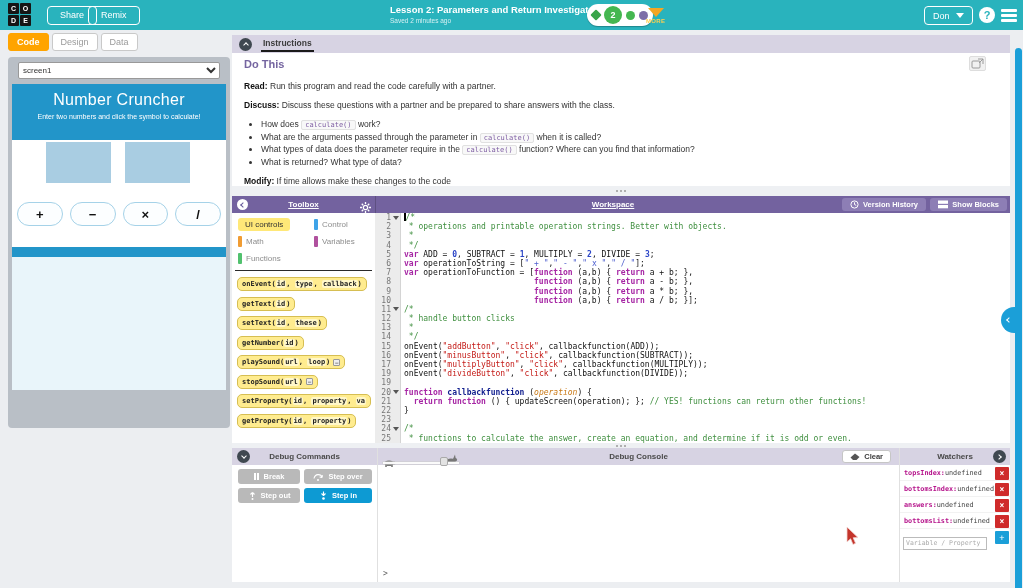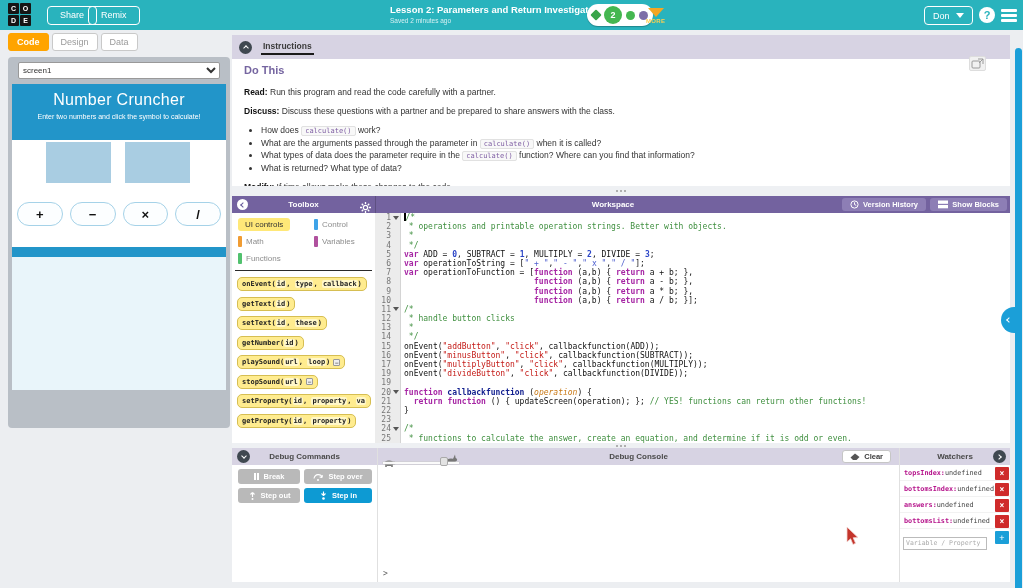--- a/index.html
+++ b/index.html
@@ -46,40 +46,40 @@
   .op-row{position:absolute;left:5px;top:62px;width:204px;display:flex;gap:7px;}
   .op-btn{flex:1;height:24px;border:1px solid #a5d2e8;border-radius:13px;background:#fcfeff;font-size:13px;font-weight:bold;display:flex;align-items:center;justify-content:center;color:#111;}
   .blue-bar{position:absolute;left:4px;top:190px;width:214px;height:10px;background:var(--c-appblue);}
   .app-lower{position:absolute;left:4px;top:200px;width:214px;height:133px;background:var(--c-applower);}
   .run-bar{position:absolute;left:0;bottom:0;width:100%;height:38px;background:var(--c-footergray);border-radius:0 0 10px 10px;display:flex;align-items:center;justify-content:center;}
   .run-btn{width:58px;height:26px;background:var(--c-orange);border-radius:4px;color:#fff;font-size:10px;font-weight:bold;display:flex;align-items:center;justify-content:center;gap:5px;}
   .play-tri{width:0;height:0;border-top:5px solid transparent;border-bottom:5px solid transparent;border-left:8px solid #fff;}
 
   
   .instr{position:absolute;left:232px;top:35px;width:778px;height:151px;background:#fff;}
-  .instr-head{height:24px;background:var(--c-lavender);display:flex;align-items:center;padding-left:7px;gap:9px;}
+  .instr-head{height:18px;background:var(--c-lavender);display:flex;align-items:center;padding-left:7px;gap:9px;}
   .instr-tab{font-size:8.5px;font-weight:bold;color:#3c3c3c;border-bottom:2px solid #1a1a1a;padding:2px;}
   .popout{position:absolute;right:24px;top:21px;width:17px;height:15px;background:#f1f1f1;border:1px solid #ddd;border-radius:2px;display:flex;align-items:center;justify-content:center;}
   .instr-body{padding:5px 12px 0 12px;font-size:8.5px;color:#333;}
   .dothis{color:#7565a0;font-weight:bold;font-size:11px;margin:0 0 11px;}
   .ipara{margin:0 0 9px;}
   .ipara b{color:#111;}
   ul.ibull{margin:0 0 9px 6px;padding-left:11px;}
   ul.ibull li{margin-bottom:2.5px;}
   .chip{font-family:"DejaVu Sans Mono",monospace;font-size:7px;color:#7d5ca2;background:#f8f8f8;border:1px solid #e1e1e1;border-radius:2px;padding:0 3px;}
 
   
   .hdiv{position:absolute;left:232px;width:778px;background:#eef0f3;display:flex;align-items:center;justify-content:center;gap:2px;}
   #hdiv1{top:186px;height:10px;}
   #hdiv2{top:443px;height:5px;}
   .hdiv i{width:2px;height:2px;background:#9a9a9a;border-radius:50%;display:block;}
 
   
   .phead{height:17px;background:var(--c-purple);color:#fff;position:relative;}
-  .ptitle{position:absolute;left:0;right:0;top:4px;text-align:center;font-size:8px;font-weight:bold;}
+  .ptitle{position:absolute;left:0;right:0;top:4px;text-align:center;font-size:8px;font-weight:bold;text-decoration:underline;}
   .circ-sm{width:11px;height:11px;border-radius:50%;background:#fff;color:#65589a;display:flex;align-items:center;justify-content:center;position:absolute;top:3px;}
   .circ-dk{width:13px;height:13px;border-radius:50%;background:#3f4850;color:#fff;display:flex;align-items:center;justify-content:center;position:absolute;top:2px;z-index:1;}
   .chev{display:inline-block;width:4px;height:4px;border-left:1.2px solid currentColor;border-bottom:1.2px solid currentColor;}
   .chev.up{transform:rotate(135deg);margin-top:2px;}
   .chev.down{transform:rotate(-45deg);margin-top:-2px;}
   .chev.left{transform:rotate(45deg);margin-left:1px;}
   .chev.right{transform:rotate(-135deg);margin-right:1px;}
 
   
   .tbx{position:absolute;left:232px;top:196px;width:143px;height:247px;background:#fff;overflow:hidden;}

